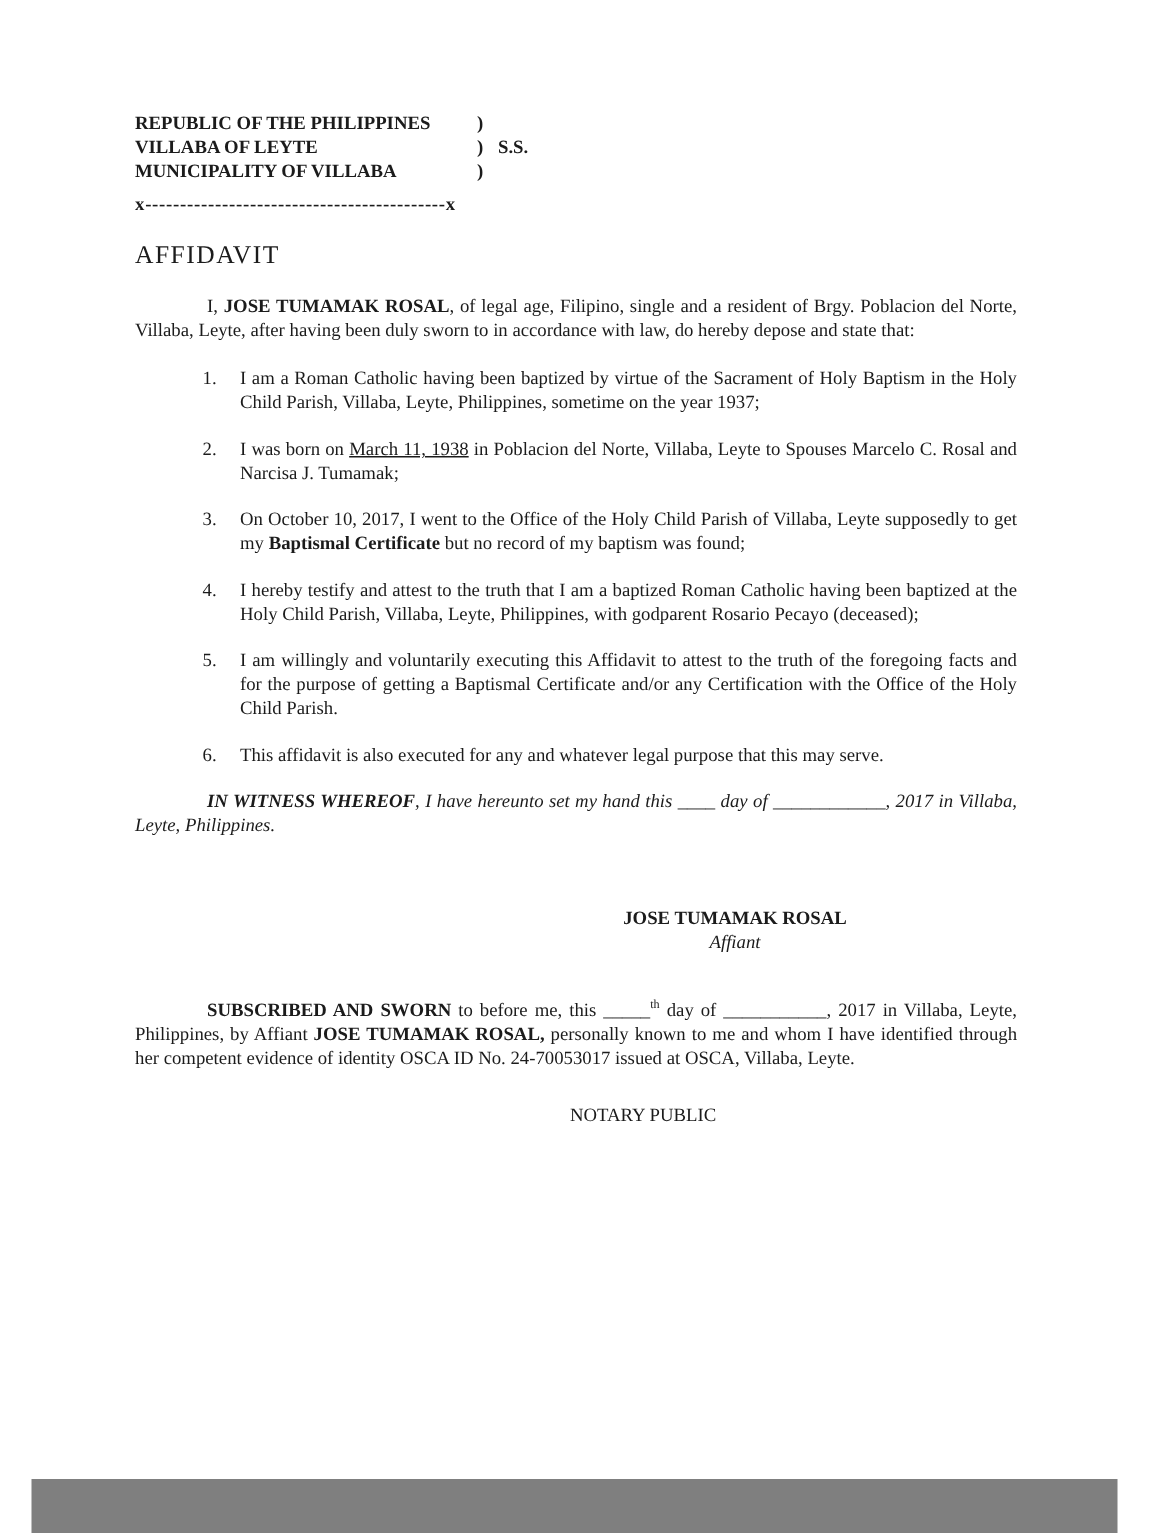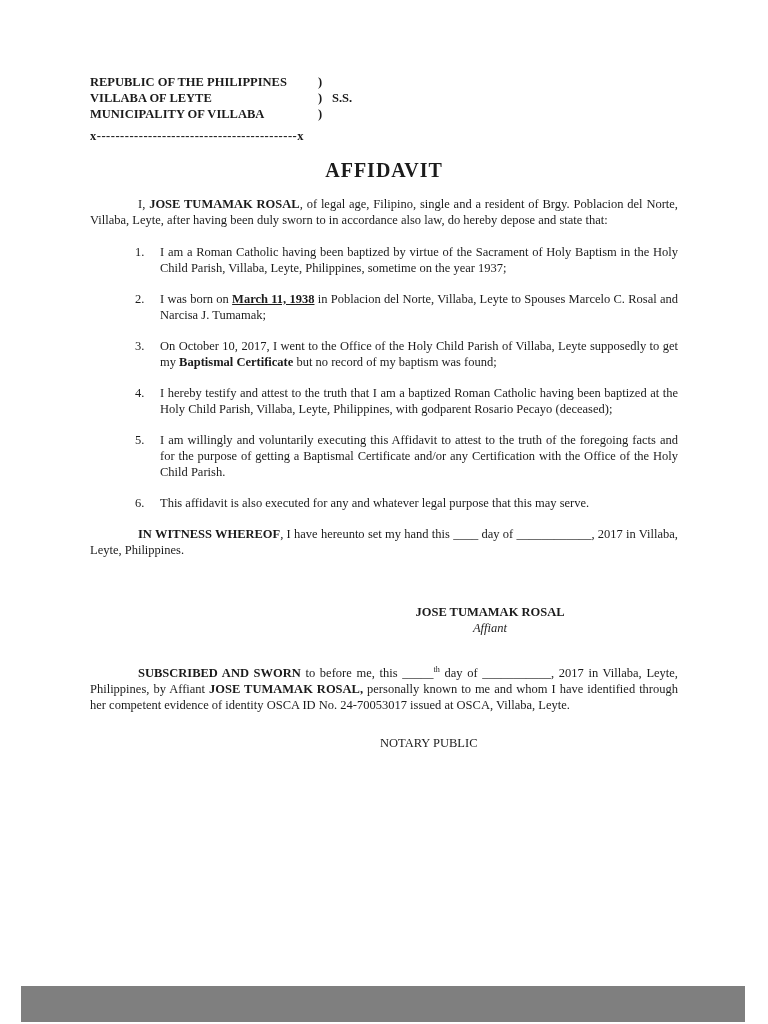--- a/index.html
+++ b/index.html
@@ -20,36 +20,35 @@
     line-height: 16px;
   }
   .doc-header { font-weight: bold; }
   .hdr-row { display: flex; line-height: 16px; }
   .hdr-label { width: 228px; }
   .hdr-bracket { width: 14px; }
   .hdr-suffix { }
   .divider { margin-top: 6px; letter-spacing: 0.5px; }
   .title {
     margin-top: 16px;
-    text-align: center;
-    font-size: 20px;
-    font-weight: bold;
+    font-size: 17px;
+    font-weight: normal;
     letter-spacing: 1px;
     line-height: 20px;
   }
   .para {
     margin-top: 16px;
     text-align: justify;
   }
   .indent { text-indent: 48px; }
   .num-list { margin-top: 16px; margin-left: 45px; }
   .num-item { display: flex; margin-bottom: 15px; }
   .num-cell { width: 25px; flex: 0 0 25px; }
   .num-text { flex: 1; text-align: justify; }
-  .witness { margin-top: 0; }
+  .witness { margin-top: 0; font-style: italic; }
   .sig-block {
     margin-top: 46px;
     margin-left: 290px;
     width: 220px;
     text-align: center;
   }
   .sig-name { font-weight: bold; }
   .sig-role { font-style: italic; }
   .jurat { margin-top: 26px; }
   .notary {
@@ -88,30 +87,30 @@
     <div class="hdr-row">
       <span class="hdr-label">MUNICIPALITY OF VILLABA</span>
       <span class="hdr-bracket">)</span>
       <span class="hdr-suffix"></span>
     </div>
     <div class="divider">x-------------------------------------------x</div>
   </div>
 
   <div class="title">AFFIDAVIT</div>
 
-  <p class="para indent"><span>I, </span><span style="font-weight: bold;">JOSE TUMAMAK ROSAL</span><span>, of legal age, Filipino, single and a resident of Brgy. Poblacion del Norte, Villaba, Leyte, after having been duly sworn to in accordance also law, do hereby depose and state that:</span></p>
+  <p class="para indent"><span>I, </span><span style="font-weight: bold;">JOSE TUMAMAK ROSAL</span><span>, of legal age, Filipino, single and a resident of Brgy. Poblacion del Norte, Villaba, Leyte, after having been duly sworn to in accordance with law, do hereby depose and state that:</span></p>
 
   <div class="num-list">
     <div class="num-item">
       <span class="num-cell">1.</span>
       <span class="num-text"><span>I am a Roman Catholic having been baptized by virtue of the Sacrament of Holy Baptism in the Holy Child Parish, Villaba, Leyte, Philippines, sometime on the year 1937;</span></span>
     </div>
     <div class="num-item">
       <span class="num-cell">2.</span>
-      <span class="num-text"><span>I was born on </span><span style="font-weight: bold; text-decoration: underline;">March 11, 1938</span><span> in Poblacion del Norte, Villaba, Leyte to Spouses Marcelo C. Rosal and Narcisa J. Tumamak;</span></span>
+      <span class="num-text"><span>I was born on </span><span style="font-weight: normal; text-decoration: underline;">March 11, 1938</span><span> in Poblacion del Norte, Villaba, Leyte to Spouses Marcelo C. Rosal and Narcisa J. Tumamak;</span></span>
     </div>
     <div class="num-item">
       <span class="num-cell">3.</span>
       <span class="num-text"><span>On October 10, 2017, I went to the Office of the Holy Child Parish of Villaba, Leyte supposedly to get my </span><span style="font-weight: bold;">Baptismal Certificate</span><span> but no record of my baptism was found;</span></span>
     </div>
     <div class="num-item">
       <span class="num-cell">4.</span>
       <span class="num-text"><span>I hereby testify and attest to the truth that I am a baptized Roman Catholic having been baptized at the Holy Child Parish, Villaba, Leyte, Philippines, with godparent Rosario Pecayo (deceased);</span></span>
     </div>
     <div class="num-item">

